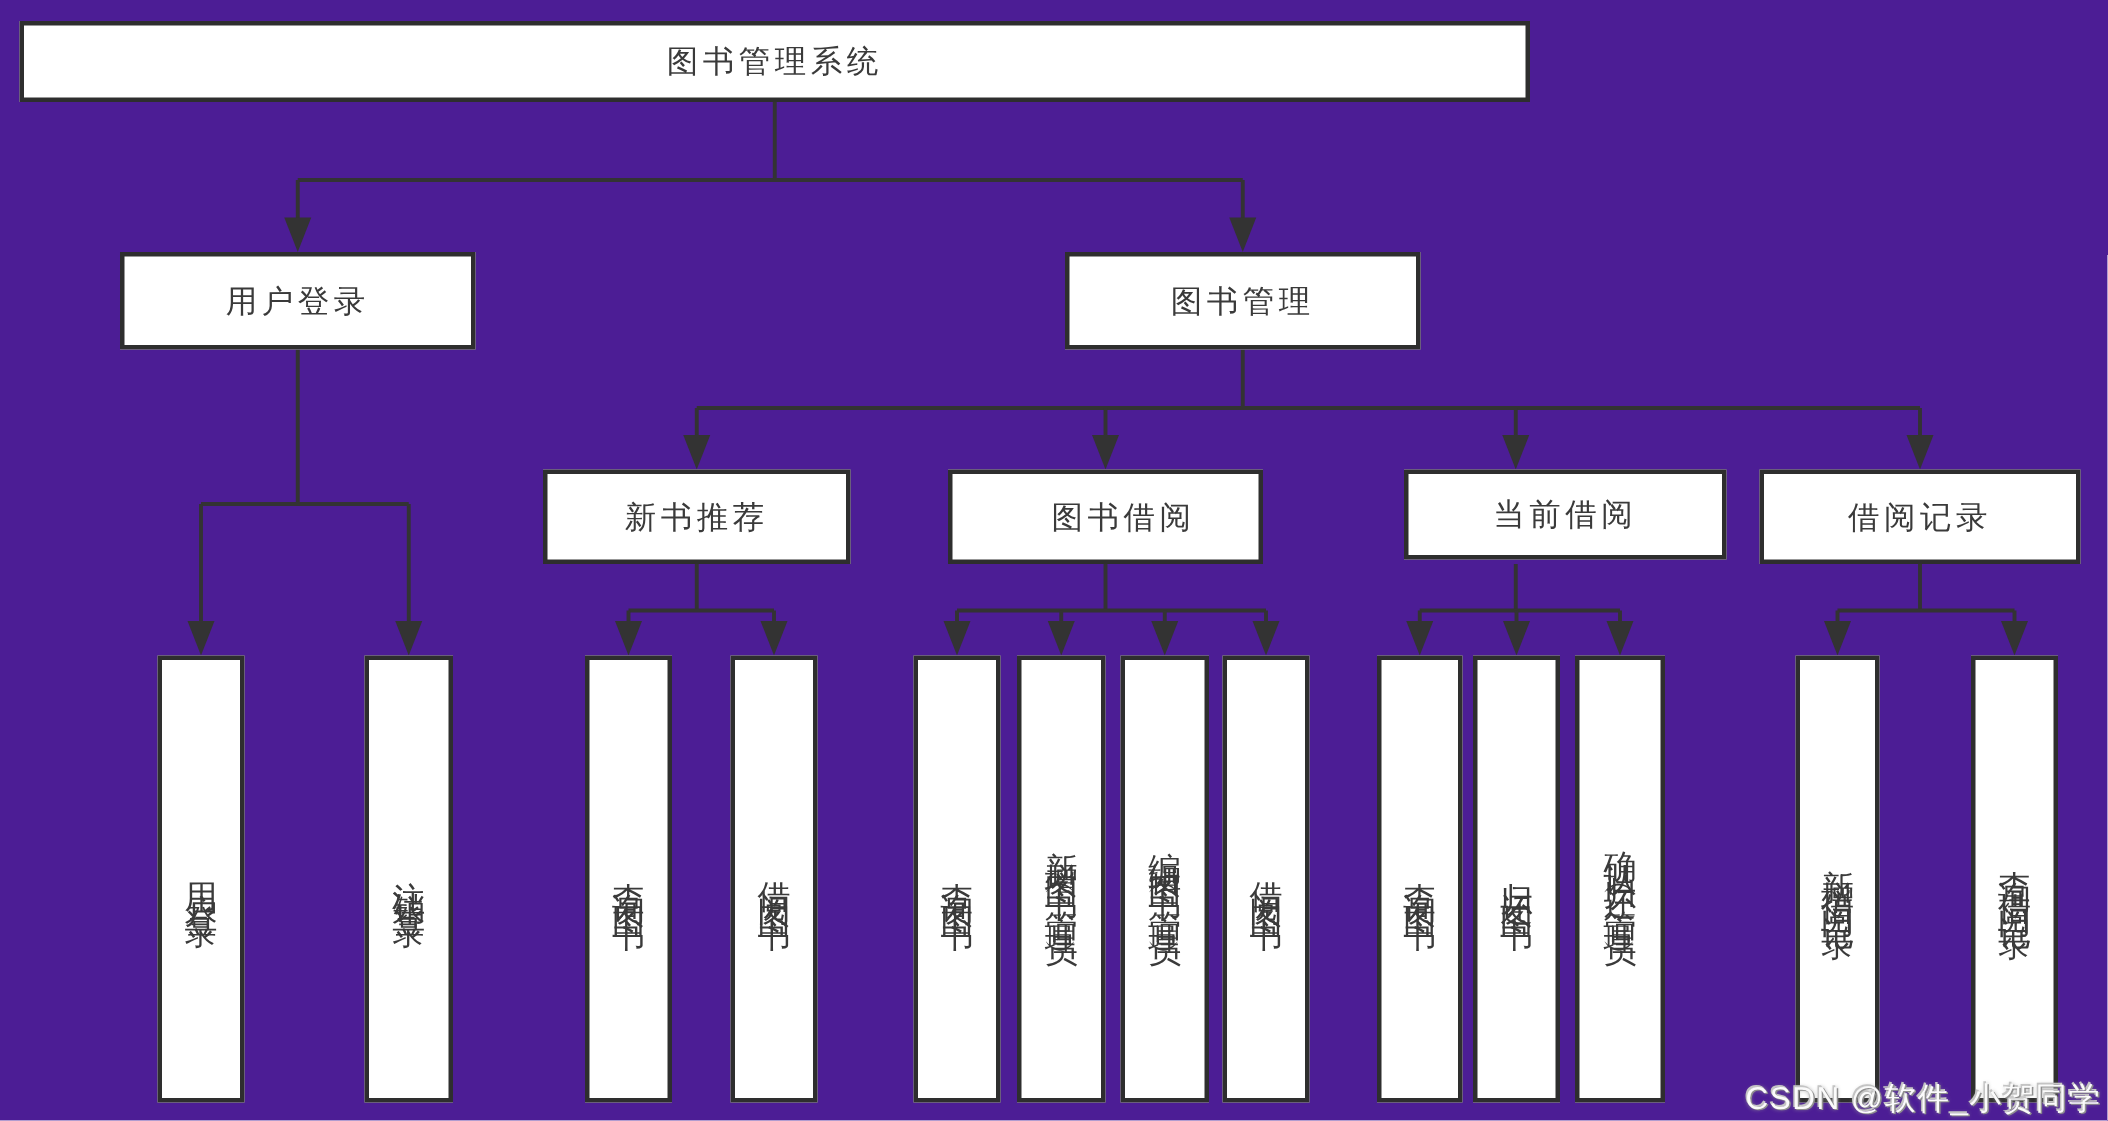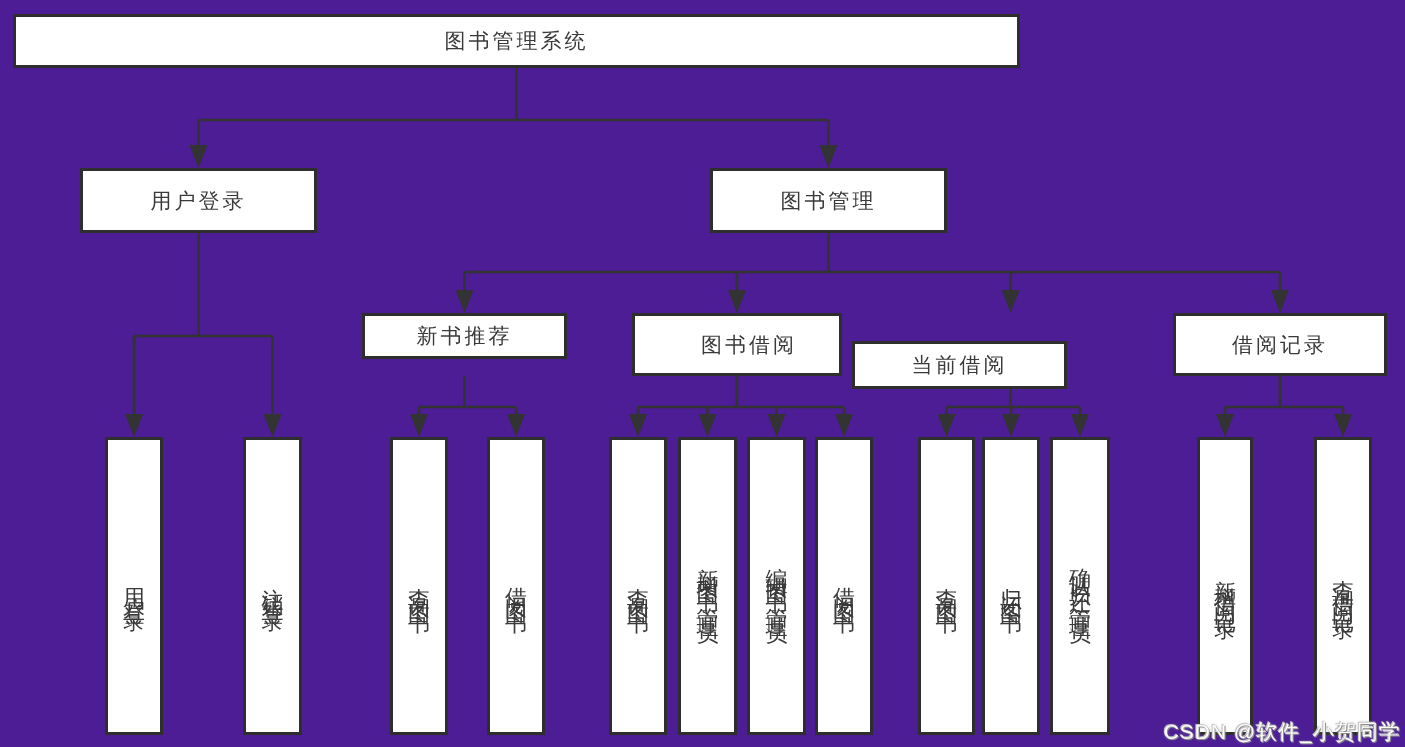--- a/index.html
+++ b/index.html
@@ -99,23 +99,23 @@
       <polygon points="1216,414 1234,414 1225,437"></polygon>
       <polygon points="1334,414 1352,414 1343,437"></polygon>
     </g>
   </svg>
 
   <div class="node" style="left:13px;top:14px;width:1007px;height:54px;">图书管理系统</div>
 
   <div class="node" style="left:80px;top:168px;width:237px;height:65px;">用户登录</div>
   <div class="node" style="left:710px;top:168px;width:237px;height:65px;">图书管理</div>
 
-  <div class="node" style="left:362px;top:313px;width:205px;height:46px;">新书推荐</div>
+  <div class="node" style="left:362px;top:313px;width:205px;height:63px;">新书推荐</div>
   <div class="node" style="left:632px;top:313px;width:210px;height:63px;padding-left:24px;">图书借阅</div>
-  <div class="node" style="left:852px;top:313px;width:215px;height:48px;margin-top:28px;">当前借阅</div>
+  <div class="node" style="left:936px;top:313px;width:215px;height:60px;">当前借阅</div>
   <div class="node" style="left:1173px;top:313px;width:214px;height:63px;">借阅记录</div>
 
   <div class="vnode" style="left:105px;top:437px;width:58px;height:298px;">
     <span>用户登录</span>
   </div>
   <div class="vnode" style="left:243px;top:437px;width:59px;height:298px;">
     <span>注销登录</span>
   </div>
 
   <div class="vnode" style="left:390px;top:437px;width:58px;height:298px;">

